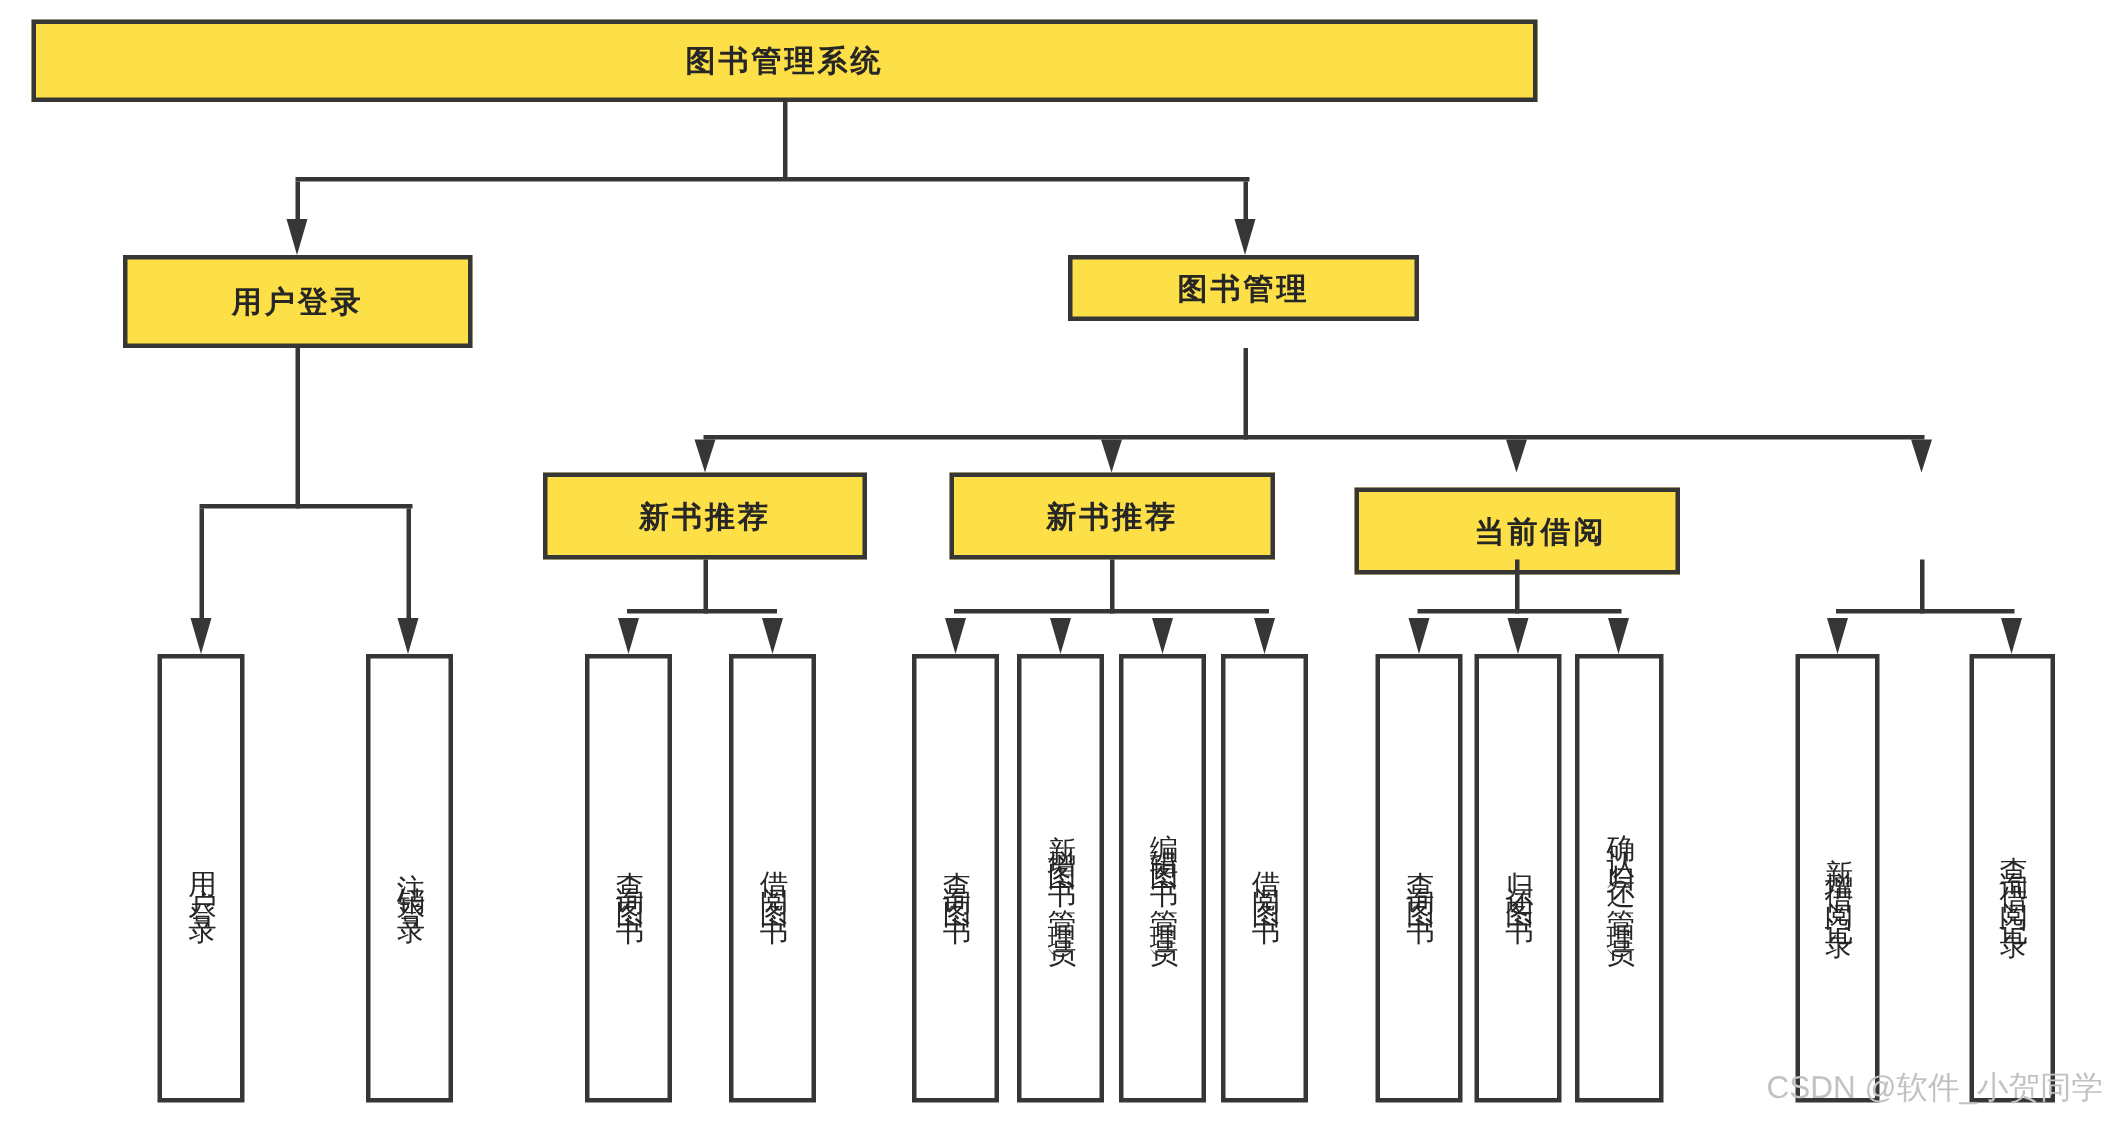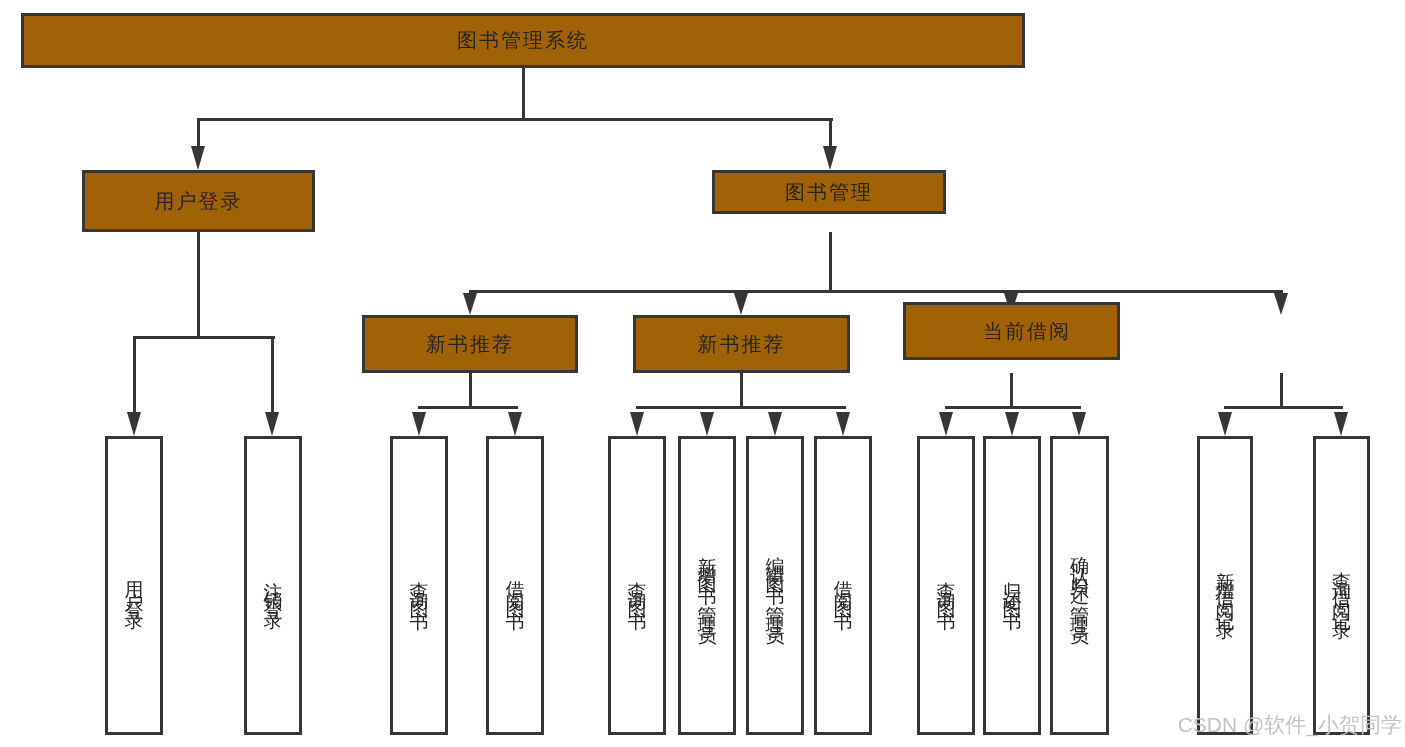--- a/index.html
+++ b/index.html
@@ -4,22 +4,22 @@
 <style>
   * { margin:0; padding:0; box-sizing:border-box; }
   html,body { background:#fff; }
   body { font-family:"Liberation Sans","DejaVu Sans",sans-serif; }
   .canvas {
     position:relative; width:1405px; height:747px;
     background:var(--background,#ffffff); overflow:hidden;
   }
   .node {
     position:absolute; border:3px solid var(--line,#363636);
-    background:#a16207; display:flex; align-items:center; justify-content:center;
-    color:var(--text,#262626); font-size:20px; letter-spacing:2px;
+    background:#fde047; display:flex; align-items:center; justify-content:center;
+    color:var(--text,#262626); font-size:20px; letter-spacing:2px;font-weight:bold;
   }
   .leaf {
     position:absolute; border:3px solid var(--line,#363636);
     background:#fff; display:flex; align-items:center; justify-content:center;
   }
   .leaf span {
     writing-mode:vertical-rl; text-orientation:mixed;
     font-size:19px; letter-spacing:10px; line-height:1.15;
     color:var(--text,#262626);
   }
@@ -62,21 +62,21 @@
 
   <div class="vl" style="left:829px; top:232px; height:61px;"></div>
   <div class="hl" style="left:469px; top:290px; width:814px;"></div>
   <div class="arw s" style="left:463px; top:293px;"></div>
   <div class="arw s" style="left:734px; top:293px;"></div>
   <div class="arw s" style="left:1004px; top:293px;"></div>
   <div class="arw s" style="left:1274px; top:293px;"></div>
 
   <div class="node" style="left:362px; top:315px; width:216px; height:58px;">新书推荐</div>
   <div class="node" style="left:633px; top:315px; width:217px; height:58px;">新书推荐</div>
-  <div class="node" style="left:903px; top:302px; width:217px; height:58px;padding-left:31px;">当前借阅</div>
+  <div class="node" style="left:903px; top:325px; width:217px; height:58px;padding-left:31px;">当前借阅</div>
 
   <div class="vl" style="left:469px; top:373px; height:36px;"></div>
   <div class="hl" style="left:418px; top:406px; width:100px;"></div>
   <div class="arw" style="left:412px; top:412px;"></div>
   <div class="arw" style="left:508px; top:412px;"></div>
 
   <div class="vl" style="left:740px; top:373px; height:36px;"></div>
   <div class="hl" style="left:636px; top:406px; width:210px;"></div>
   <div class="arw" style="left:630px; top:412px;"></div>
   <div class="arw" style="left:700px; top:412px;"></div>

